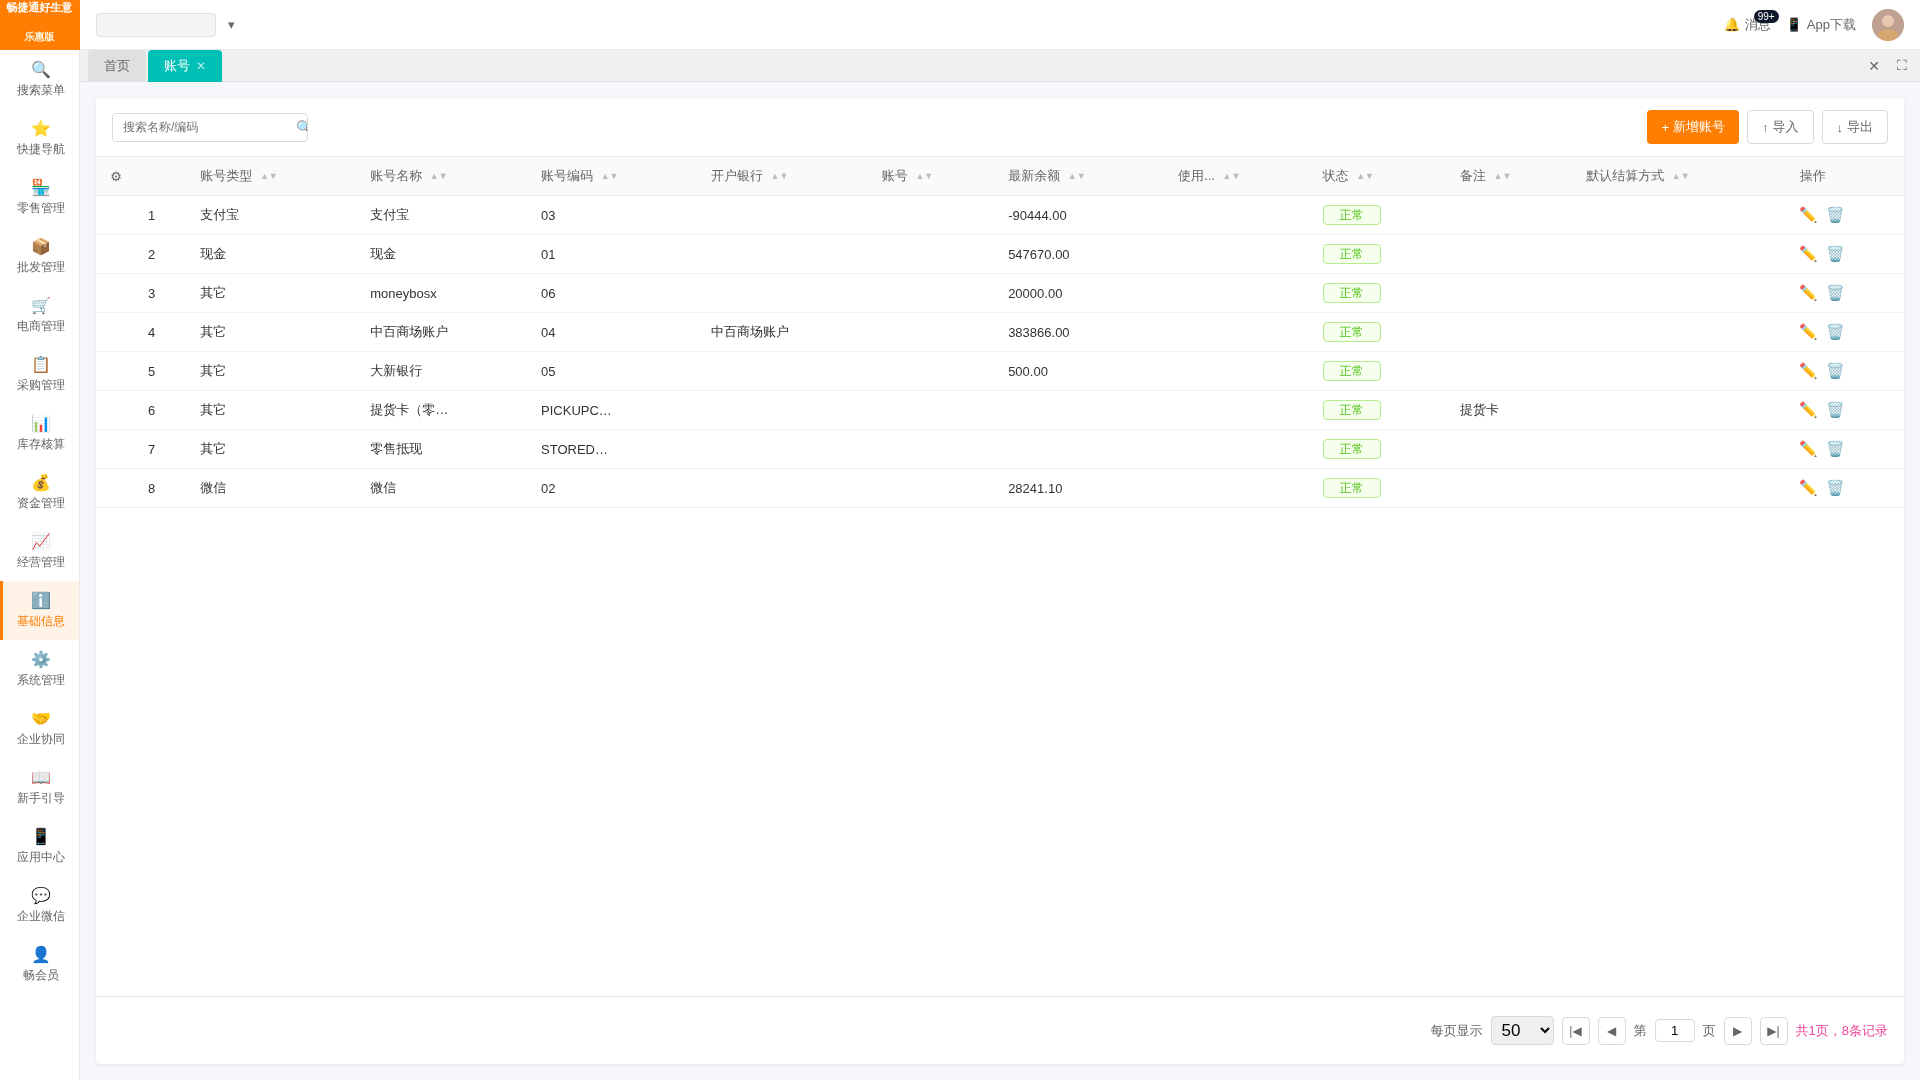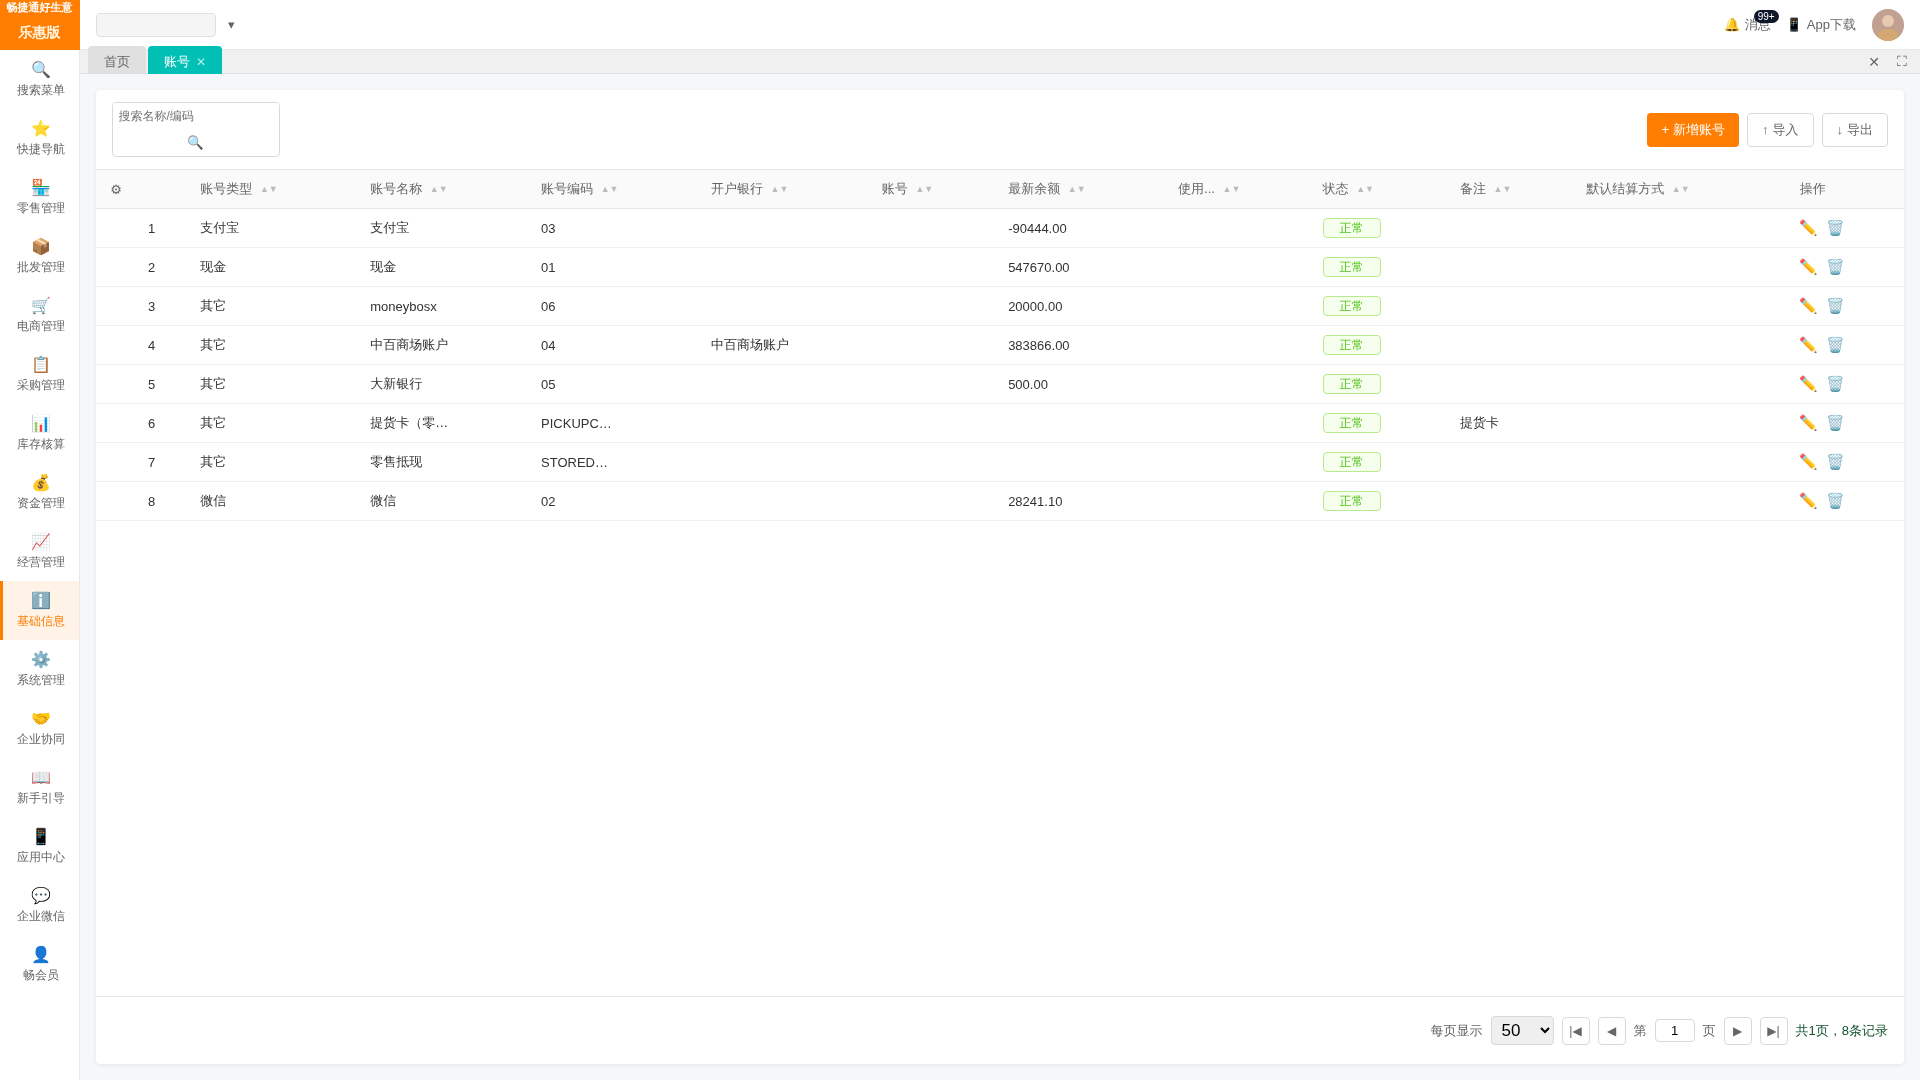--- a/index.html
+++ b/index.html
@@ -19,21 +19,21 @@
       width: 80px;
       height: 50px;
       background: #ff7d00;
       display: flex;
       align-items: center;
       color: #fff;
       font-size: 11px;
       font-weight: bold;
       flex-direction: column;
     }
-    .sidebar-logo .logo-text { font-size: 14px; color: #fff7e0; margin-top: 10px; }
+    .sidebar-logo .logo-text { font-size: 10px; color: #fff7e0; margin-top: 16px; }
     .sidebar-item {
       width: 100%;
       padding: 10px 4px;
       text-align: center;
       cursor: pointer;
       color: #666;
       font-size: 12px;
       display: flex;
       flex-direction: column;
       align-items: center;
@@ -84,21 +84,21 @@
       font-size: 10px;
       padding: 1px 4px;
       min-width: 16px;
       text-align: center;
     }
     .topbar-app { display: flex; align-items: center; gap: 4px; cursor: pointer; color: #666; font-size: 13px; }
     .topbar-avatar { width: 32px; height: 32px; border-radius: 50%; background: #ddd; overflow: hidden; display: flex; align-items: center; justify-content: center; }
 
     
     .tabbar {
-      height: 24px;
+      height: 32px;
       background: #f0f0f0;
       display: flex;
       align-items: center;
       padding: 0 8px;
       gap: 2px;
       border-bottom: 1px solid #e0e0e0;
       flex-shrink: 0;
     }
     .tab {
       height: 32px;
@@ -144,22 +144,21 @@
       justify-content: space-between;
       padding: 12px 16px;
       border-bottom: 1px solid #e8e8e8;
     }
     .search-box {
       display: flex;
       align-items: center;
       border: 1px solid #d9d9d9;
       border-radius: 4px;
       overflow: hidden;
-      width: 168px;
-      flex-direction: column;
+      width: 196px;
     }
     .search-input {
       border: none;
       outline: none;
       padding: 6px 10px;
       font-size: 12px;
       flex: 1;
       color: #999;
     }
     .search-btn {
@@ -256,21 +255,21 @@
       color: #666;
     }
     .page-input {
       width: 40px;
       border: 1px solid #d9d9d9;
       border-radius: 4px;
       text-align: center;
       padding: 3px;
       font-size: 13px;
     }
-    .page-info { color: #14532d; font-size: 13px; }
+    .page-info { color: #ec4899; font-size: 13px; }
   </style>
 </head>
 <body>
 
 <div class="sidebar">
   <div class="sidebar-logo">
     <span style="font-size:11px;font-weight:bold;color:#fff;text-align:center;line-height:1.3;">畅捷通好生意</span>
     <span class="logo-text">乐惠版</span>
   </div>
 

